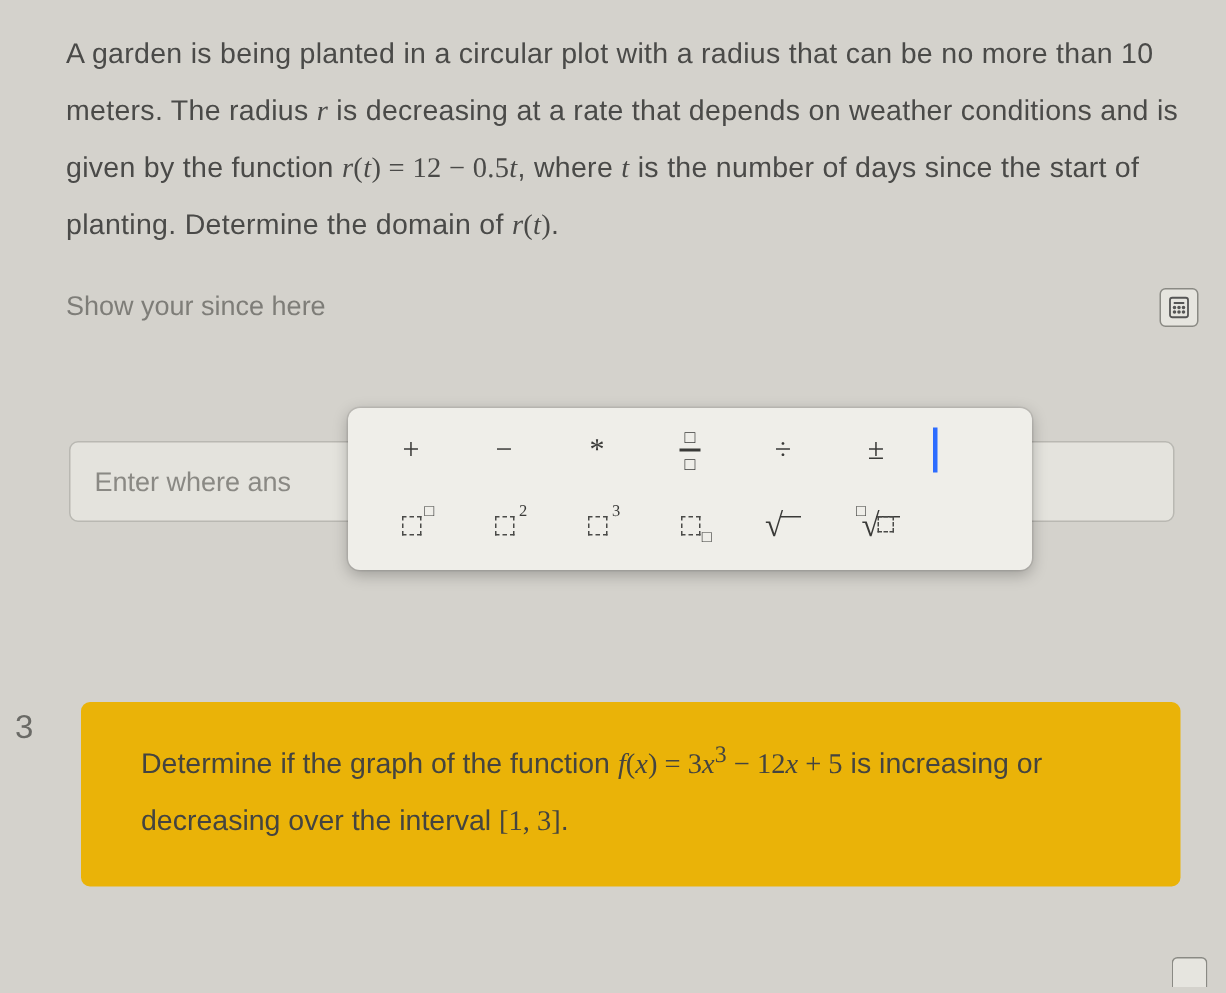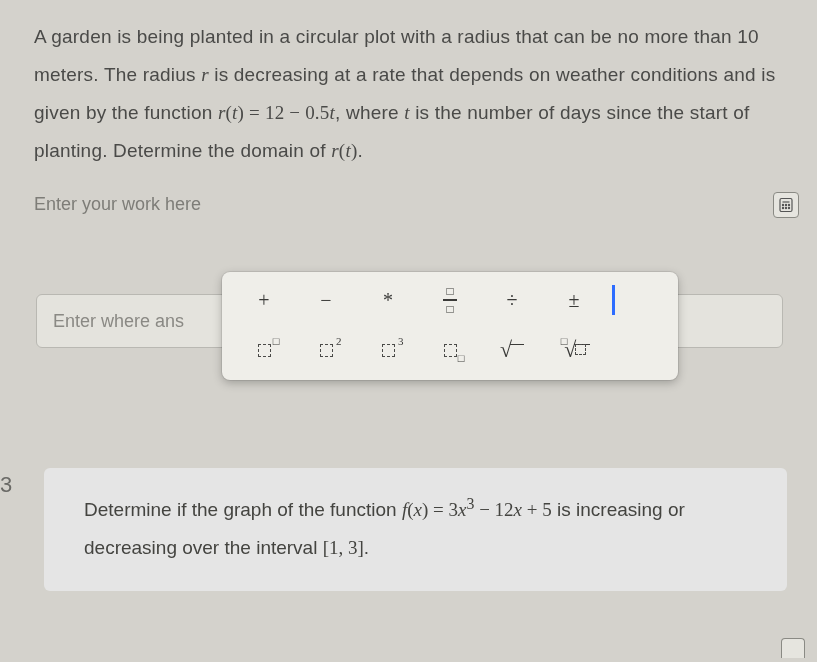--- a/index.html
+++ b/index.html
@@ -6,21 +6,21 @@
   body {
     width: 817px;
     height: 662px;
     background: #d4d2cc;
     font-family: Arial, Helvetica, sans-serif;
     color: #3a3a3a;
     overflow: hidden;
     position: relative;
   }
   .page {
-    padding: 18px 24px 0 34px;
+    padding: 18px 24px 0 44px;
   }
   .question-text {
     font-size: 19px;
     line-height: 2.0;
     color: #4a4a48;
     letter-spacing: 0.2px;
     margin-bottom: 22px;
   }
   .math { font-family: 'Times New Roman', serif; font-style: italic; }
   .mathup { font-family: 'Times New Roman', serif; font-style: normal; }
@@ -127,21 +127,21 @@
     flex-direction: column;
     align-items: center;
     font-size: 12px;
     line-height: 1;
   }
   .frac .bar { width: 14px; height: 1.3px; background: #3a3a38; margin: 2px 0; }
   .sqrt-sym { font-size: 22px; }
   .sqrt-nth { font-size: 11px; position: relative; top: -9px; left: 3px; }
   .q2 {
     position: relative;
-    background: #e5e5e5;
+    background: #eab308;
     border-radius: 6px;
     padding: 20px 22px 24px 40px;
     margin-left: 10px;
     margin-right: 6px;
     font-size: 19px;
     line-height: 2.0;
     color: #444440;
   }
   .left-marker {
     position: absolute;
@@ -164,21 +164,21 @@
 </head>
 <body>
 
 <div class="page">
 
   <div class="question-text">
     <span>A garden is being planted in a circular plot with a radius that can be no more than 10 meters. The radius </span><span class="math">r</span><span> is decreasing at a rate that depends on weather conditions and is given by the function </span><span class="math"><span class="math">r</span><span class="mathup">(</span><span class="math">t</span><span class="mathup">) = 12 − 0.5</span><span class="math">t</span></span><span>, where </span><span class="math">t</span><span> is the number of days since the start of planting. Determine the domain of </span><span class="math"><span class="math">r</span><span class="mathup">(</span><span class="math">t</span><span class="mathup">)</span></span><span>.</span>
   </div>
 
   <div class="show-work-row">
-    <div class="show-work">Enter your work here</div>
+    <div class="show-work">Show your since here</div>
     <div class="calc-icon">
       <svg viewBox="0 0 16 16" fill="none" stroke="#555" stroke-width="1.2">
         <rect x="2" y="1.5" width="12" height="13" rx="1.5"></rect>
         <line x1="4.5" y1="5" x2="11.5" y2="5"></line>
         <circle cx="5" cy="8" r="0.6" fill="#555"></circle>
         <circle cx="8" cy="8" r="0.6" fill="#555"></circle>
         <circle cx="11" cy="8" r="0.6" fill="#555"></circle>
         <circle cx="5" cy="11" r="0.6" fill="#555"></circle>
         <circle cx="8" cy="11" r="0.6" fill="#555"></circle>
         <circle cx="11" cy="11" r="0.6" fill="#555"></circle>

